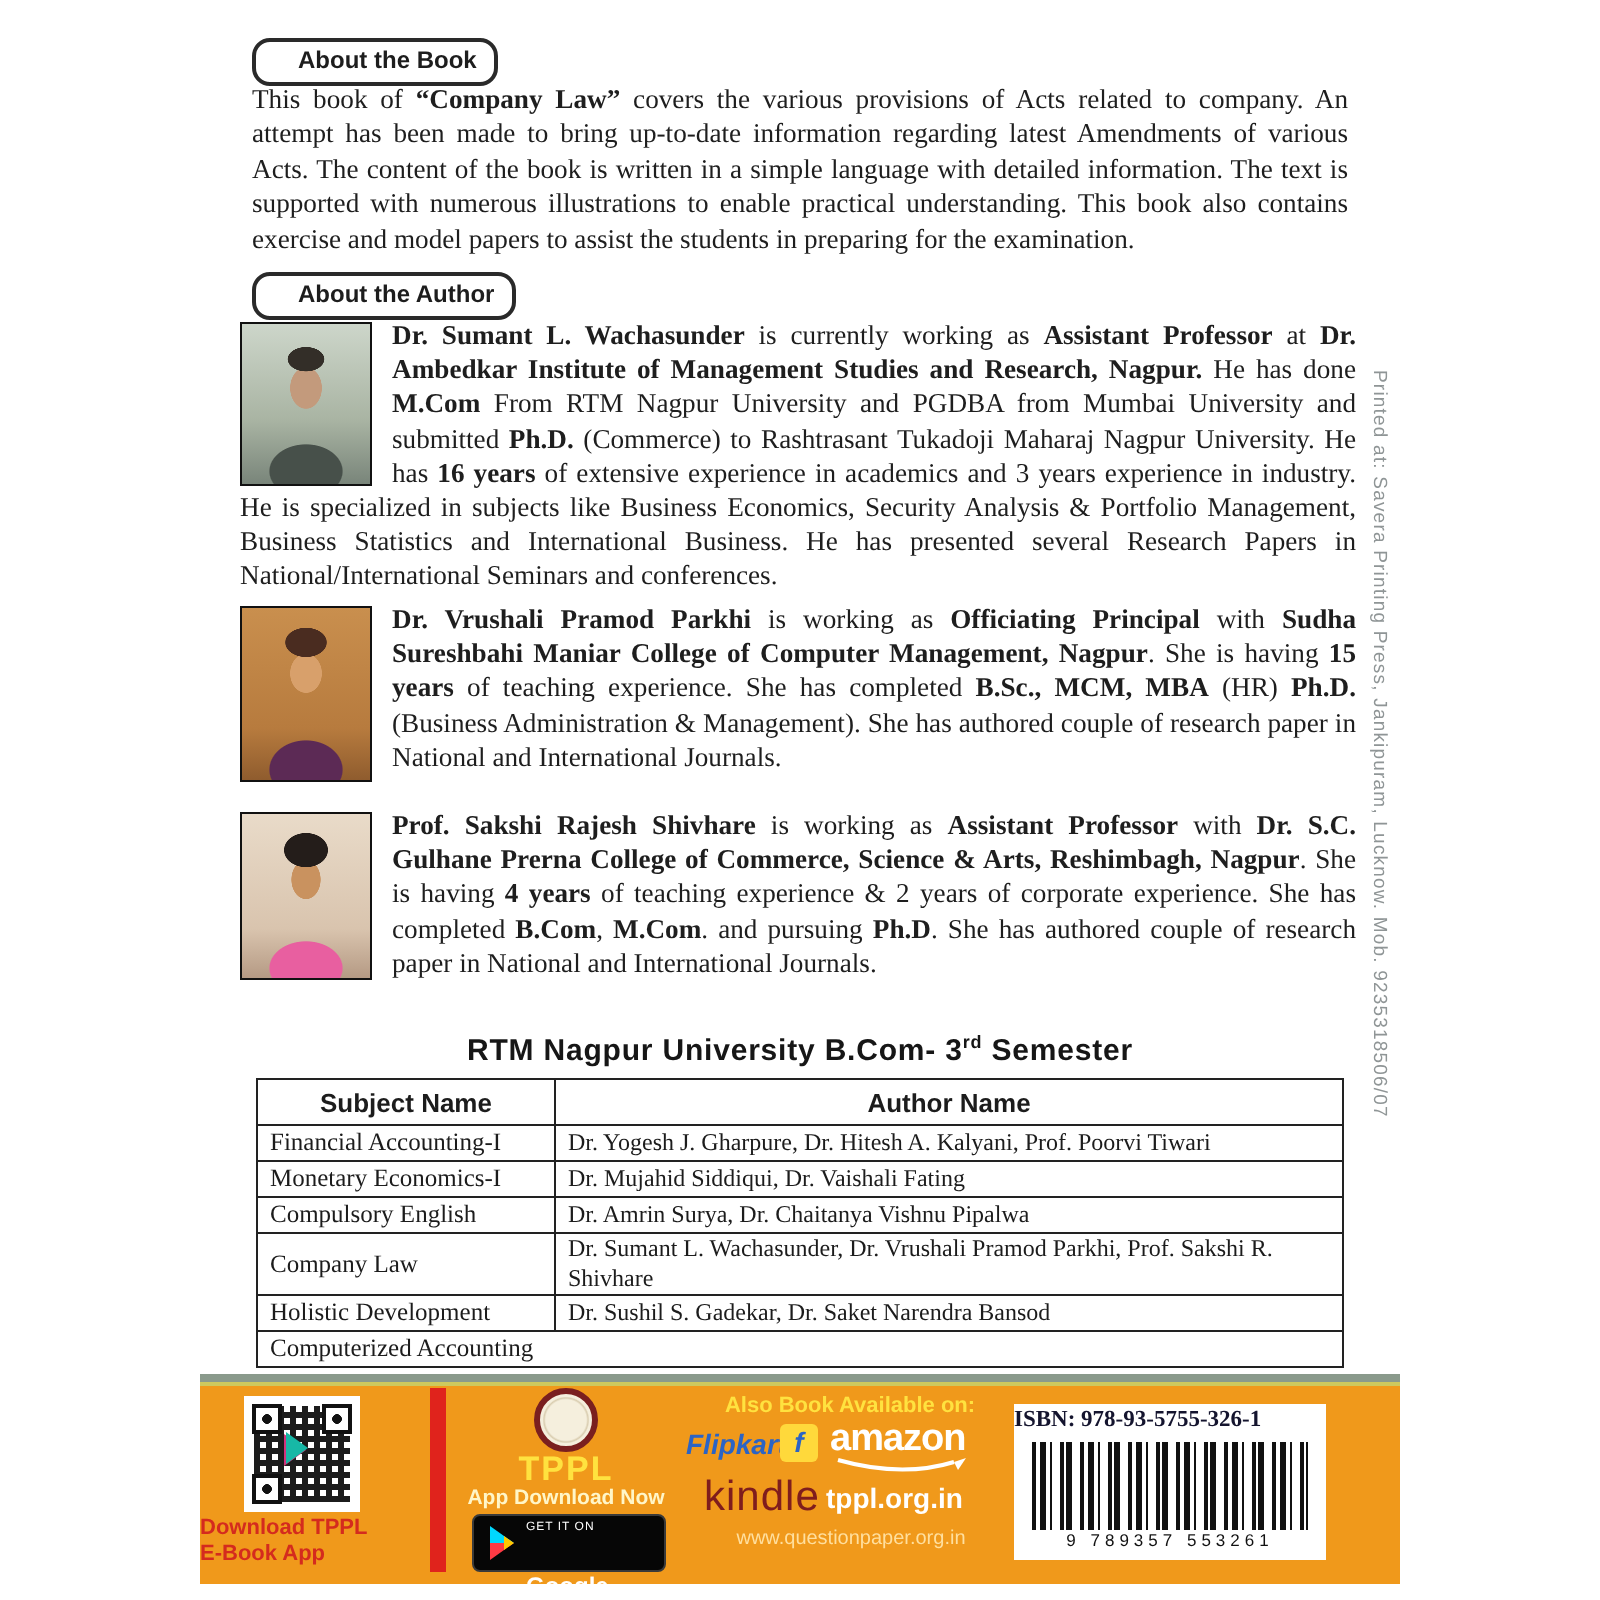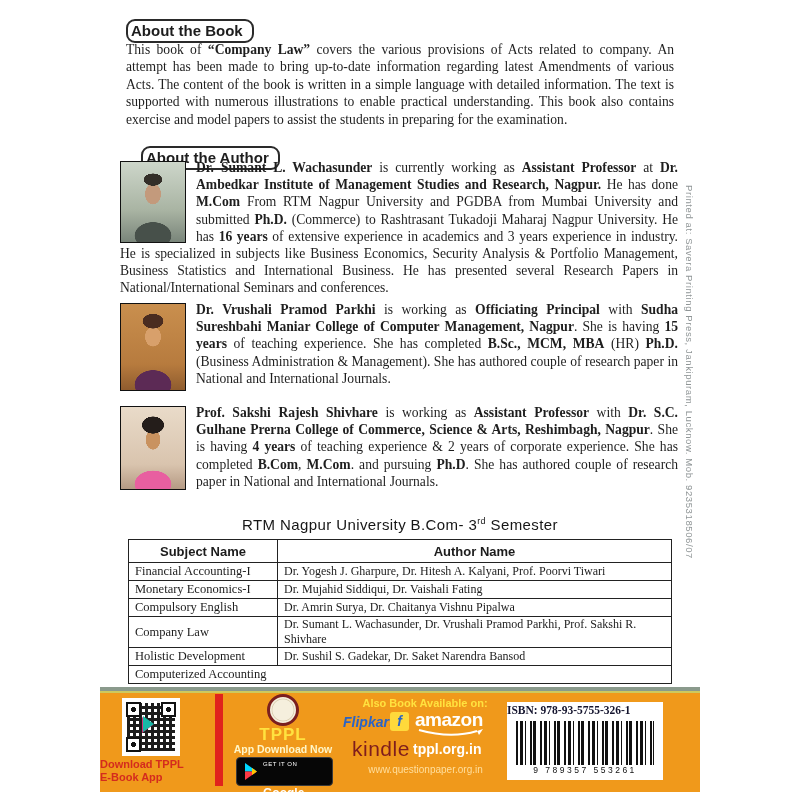--- a/index.html
+++ b/index.html
@@ -1,20 +1,20 @@
 <!DOCTYPE html>
 <html><head>
 <meta charset="utf-8">
 <style>
   html,body{margin:0;padding:0;width:800px;height:800px;background:#fff;overflow:hidden;
     font-family:"Liberation Serif",serif;color:#1c1c1c;}
   
   .badge{position:absolute;display:inline-block;border:2px solid #2a2a2a;border-radius:9px;
-    padding:0 9px 1px 3px;font-family:"Liberation Sans",sans-serif;font-weight:bold;
-    font-size:15px;color:#1d1d1d;background:#fff;line-height:19px;}
+    padding:0 9px 1px 21px;font-family:"Liberation Sans",sans-serif;font-weight:bold;
+    font-size:12px;color:#1d1d1d;background:#fff;line-height:19px;}
   
   .para{position:absolute;text-align:justify;font-size:13.6px;line-height:17.4px;color:#1e1e1e;}
   .para .b{font-weight:bold;}
   
   .author-block{position:absolute;left:120px;width:558px;text-align:justify;
     font-size:13.6px;line-height:17.2px;color:#1e1e1e;}
   .author-block .b{font-weight:bold;}
   .photo{float:left;border:1px solid #111;margin:2px 10px 2px 0;background:#cfcfcf;}
   .photo1{width:64px;height:80px;
     background:
@@ -33,21 +33,21 @@
       radial-gradient(ellipse 18px 14px at 50% 22%, #241d1a 60%, transparent 62%),
       radial-gradient(ellipse 12px 16px at 50% 40%, #c9925f 60%, transparent 62%),
       radial-gradient(ellipse 30px 22px at 50% 94%, #e85fa0 60%, transparent 62%),
       linear-gradient(180deg,#e9dbc9 0%,#d9c4ae 70%,#b59a84 100%);}
   
   .printer-note{position:absolute;left:684px;top:185px;height:420px;
     writing-mode:vertical-rl;font-family:"Liberation Sans",sans-serif;
     font-size:9.5px;letter-spacing:.6px;color:#8f9596;}
   
   .tbl-title{position:absolute;left:128px;top:516px;width:544px;text-align:center;
-    font-family:"Liberation Sans",sans-serif;font-weight:normal;font-size:15px;
+    font-family:"Liberation Sans",sans-serif;font-weight:bold;font-size:15px;
     letter-spacing:.4px;color:#161616;}
   table.subjects{position:absolute;left:128px;top:539px;width:544px;
     border-collapse:collapse;}
   table.subjects th,table.subjects td{border:1px solid #222;}
   table.subjects th{font-family:"Liberation Sans",sans-serif;font-size:13px;
     font-weight:bold;height:20px;text-align:center;}
   table.subjects td{font-size:12.5px;height:17px;padding:0 6px;text-align:left;}
   .col-subject{width:136px;}
   
   .bottom-bar{position:absolute;left:100px;top:687px;width:600px;height:101px;
@@ -103,21 +103,21 @@
   .barcode-digits{position:absolute;left:0;top:63px;width:156px;text-align:center;
     font-size:8.5px;letter-spacing:2.5px;color:#111;font-family:"Liberation Sans",sans-serif;}
   sup{font-size:9px;}
 </style>
 </head>
 <body>
 
 <div class="badge" style="left:126px;top:19px;">About the Book</div>
 <div class="para" style="left:126px;top:41px;width:548px;"><span>This book of </span><span class="b">“Company Law”</span><span> covers the various provisions of Acts related to company. An attempt has been made to bring up-to-date information regarding latest Amendments of various Acts. The content of the book is written in a simple language with detailed information. The text is supported with numerous illustrations to enable practical understanding. This book also contains exercise and model papers to assist the students in preparing for the examination.</span></div>
 
-<div class="badge" style="left:141px;top:136px;margin-top:10px;">About the Author</div>
+<div class="badge" style="left:126px;top:136px;">About the Author</div>
 
 <div class="author-block" style="top:159px;">
   <div class="photo photo1"></div>
   <span><span class="b">Dr. Sumant L. Wachasunder</span><span> is currently working as </span><span class="b">Assistant Professor</span><span> at </span><span class="b">Dr. Ambedkar Institute of Management Studies and Research, Nagpur.</span><span> He has done </span><span class="b">M.Com</span><span> From RTM Nagpur University and PGDBA from Mumbai University and submitted </span><span class="b">Ph.D.</span><span> (Commerce) to Rashtrasant Tukadoji Maharaj Nagpur University. He has </span><span class="b">16 years</span><span> of extensive experience in academics and 3 years experience in industry. He is specialized in subjects like Business Economics, Security Analysis &amp; Portfolio Management, Business Statistics and International Business. He has presented several Research Papers in National/International Seminars and conferences.</span></span>
 </div>
 
 <div class="author-block" style="top:301px;">
   <div class="photo photo2"></div>
   <span><span class="b">Dr. Vrushali Pramod Parkhi</span><span> is working as </span><span class="b">Officiating Principal</span><span> with </span><span class="b">Sudha Sureshbahi Maniar College of Computer Management, Nagpur</span><span>. She is having </span><span class="b">15 years</span><span> of teaching experience. She has completed </span><span class="b">B.Sc., MCM, MBA</span><span> (HR) </span><span class="b">Ph.D.</span><span> (Business Administration &amp; Management). She has authored couple of research paper in National and International Journals.</span></span>
 </div>

